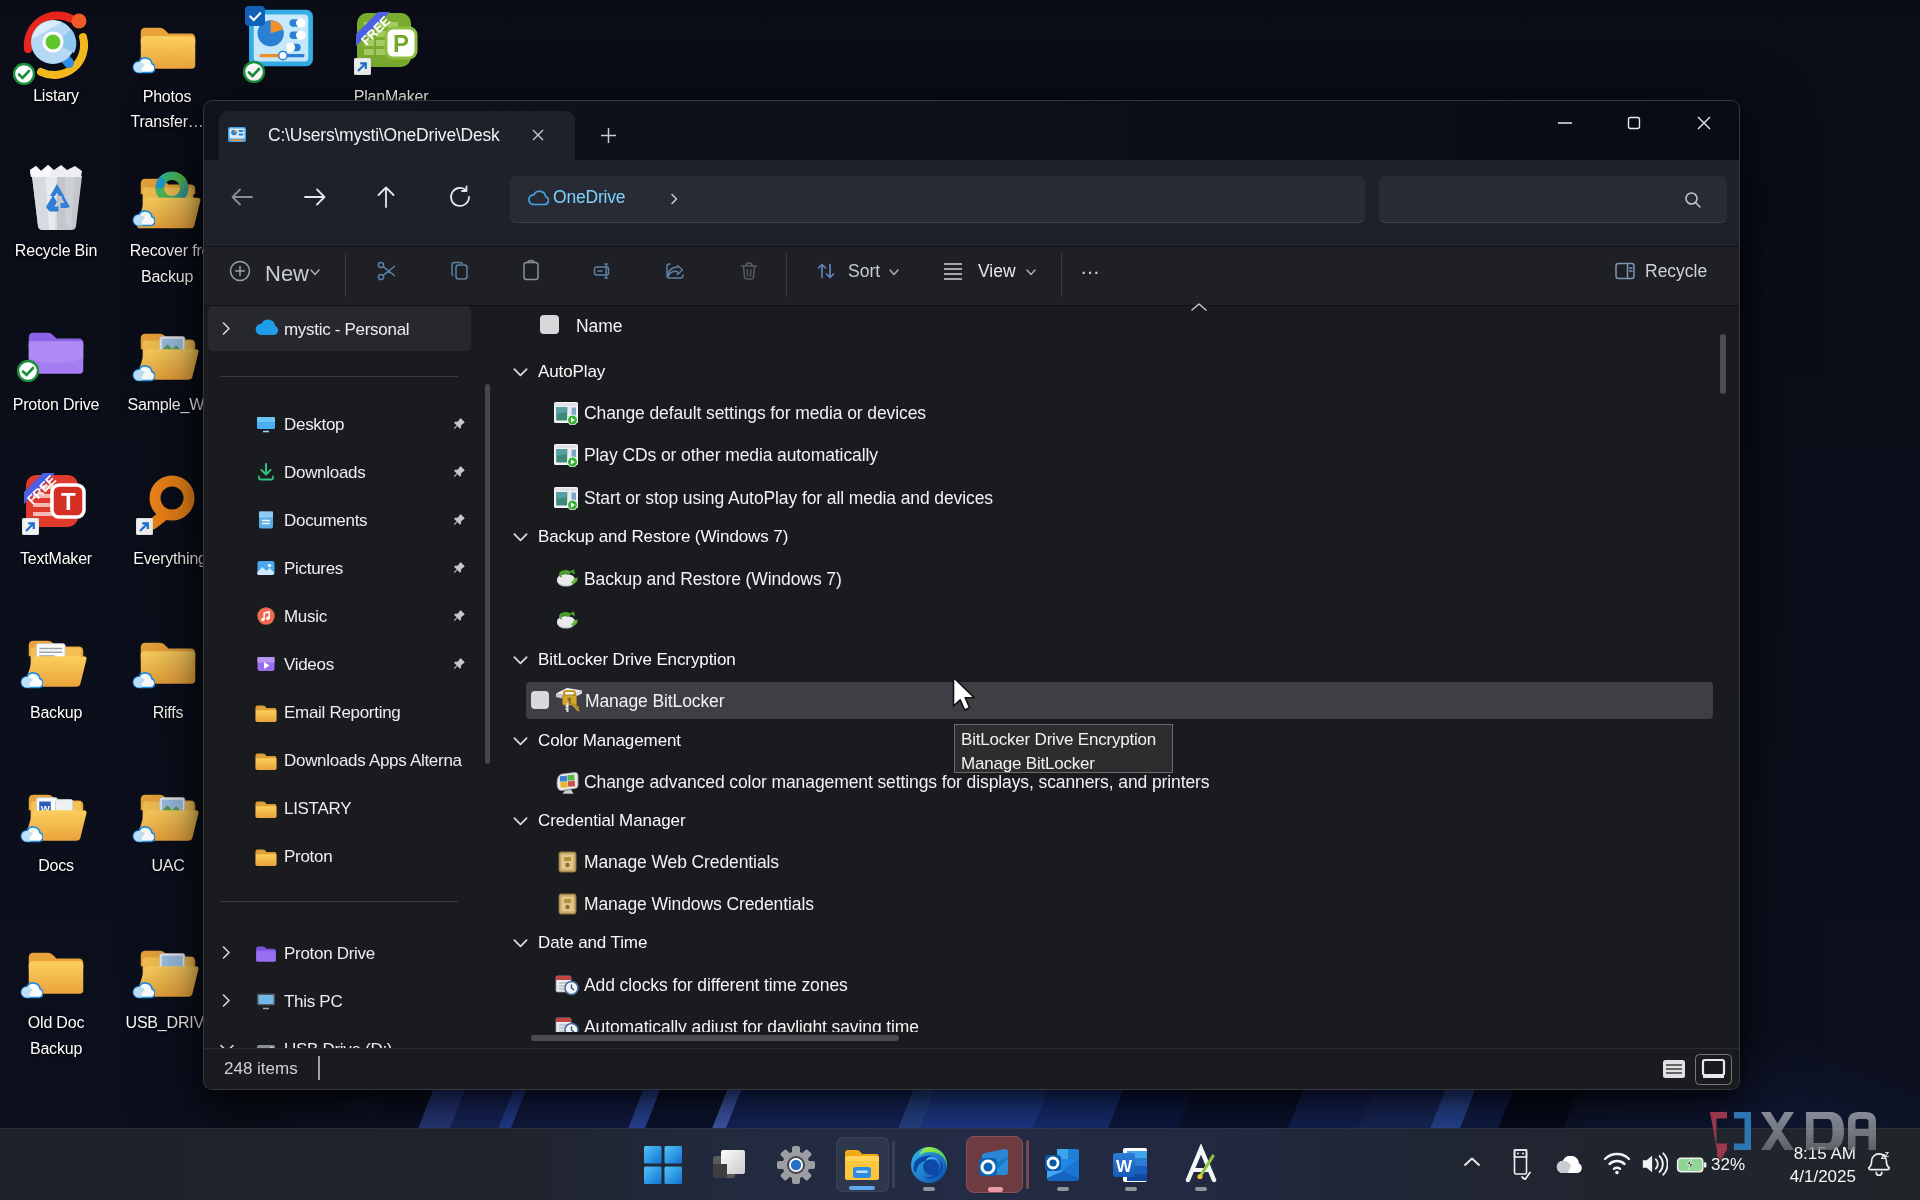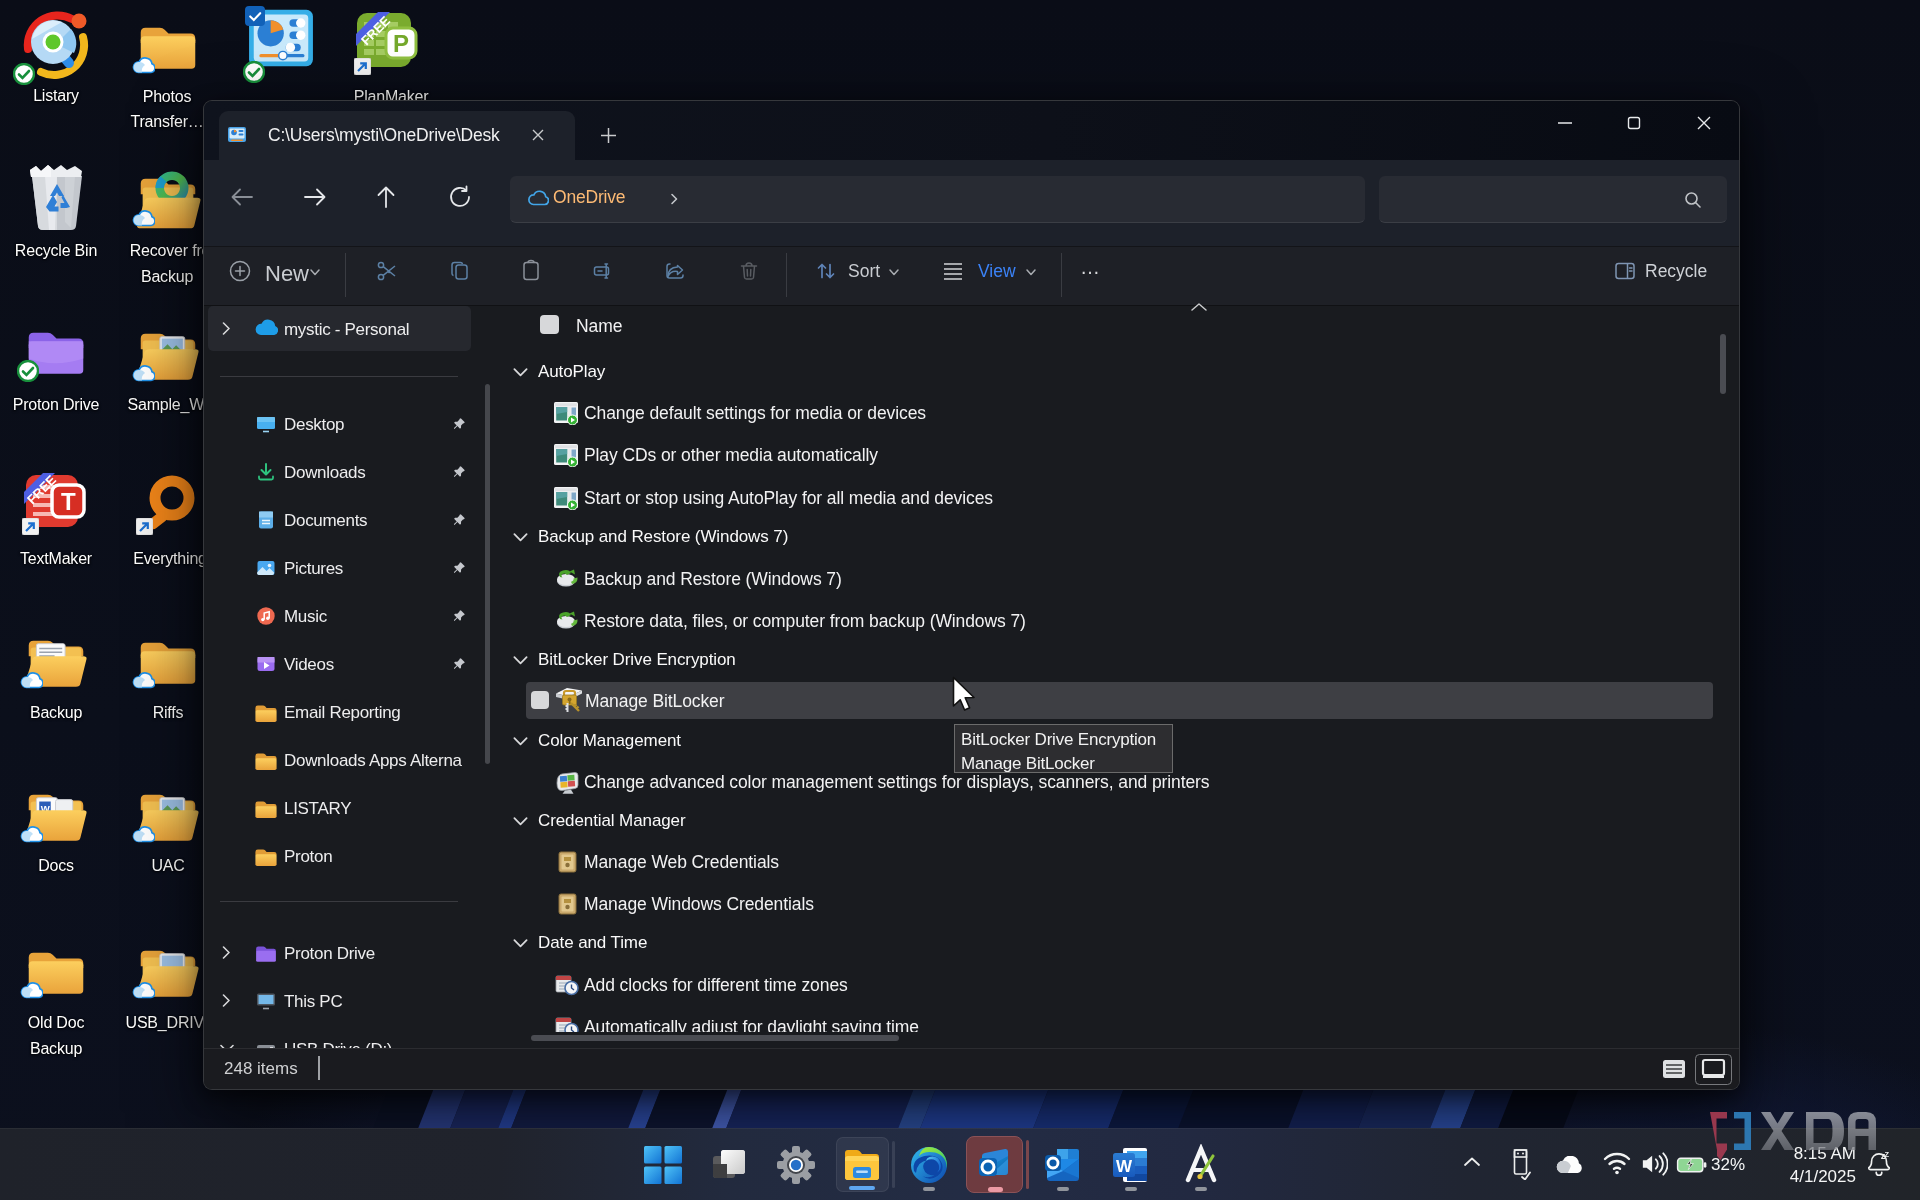--- a/index.html
+++ b/index.html
@@ -339,21 +339,21 @@
  <svg class="abs" style="left:168px;top:82px" width="28" height="28" viewBox="0 0 28 28">
       <path d="M14 24 V5 M6.5 12 L14 4.5 L21.5 12" stroke="#e4e6e9" stroke-width="1.8" fill="none" stroke-linecap="round" stroke-linejoin="round"></path>
     </svg>
  <svg class="abs" style="left:242px;top:82px" width="28" height="28" viewBox="0 0 28 28">
       <path d="M23 14 a9 9 0 1 1 -2.6-6.4 M20.5 3.5 V8 H16" stroke="#e4e6e9" stroke-width="1.8" fill="none" stroke-linecap="round" stroke-linejoin="round"></path>
     </svg>
  <div class="abs" style="left:306px;top:75px;width:855px;height:47px;background:#282b33;border-radius:6px;border-bottom:1px solid rgba(255,255,255,0.09)"></div>
  <svg class="abs" style="left:323px;top:88px" width="22" height="20" viewBox="0 0 22 20">
       <path d="M6.5 15.5 a4.8 4.8 0 0 1 .4-9.6 a6.2 6.2 0 0 1 11.8 1.8 a4 4 0 0 1 -0.9 7.8 z" fill="none" stroke="#42a5e8" stroke-width="1.7"></path>
     </svg>
- <div class="abs" style="left:349px;top:86px;color:#fdba74;font-size:17.5px;letter-spacing:-0.2px">OneDrive</div>
+ <div class="abs" style="left:349px;top:86px;color:#7dd3fc;font-size:17.5px;letter-spacing:-0.2px">OneDrive</div>
  <svg class="abs" style="left:463px;top:91px" width="14" height="14" viewBox="0 0 14 14">
       <path d="M5 2.5 L9.5 7 L5 11.5" stroke="#c3c6ca" stroke-width="1.6" fill="none" stroke-linecap="round" stroke-linejoin="round"></path>
     </svg>
  <div class="abs" style="left:1175px;top:75px;width:348px;height:47px;background:#282b33;border-radius:6px;border-bottom:1px solid rgba(255,255,255,0.09)"></div>
  <svg class="abs" style="left:1479px;top:89px" width="20" height="20" viewBox="0 0 20 20">
       <circle cx="8.5" cy="8.5" r="5.5" fill="none" stroke="#bfc2c6" stroke-width="1.6"></circle>
       <path d="M12.8 12.8 L17 17" stroke="#bfc2c6" stroke-width="1.6" stroke-linecap="round"></path>
     </svg>
 
  <div class="abs" style="left:0;top:145px;width:1537px;height:60px;background:#1e2026;border-top:1px solid rgba(0,0,0,0.35);border-bottom:1px solid rgba(0,0,0,0.45)"></div>
@@ -412,21 +412,21 @@
     </svg>
  <div class="abs" style="left:644px;top:160px;color:#c9ccd1;font-size:17.5px">Sort</div>
  <svg class="abs" style="left:684px;top:166px" width="12" height="10" viewBox="0 0 12 10">
       <path d="M2 3 L6 7.5 L10 3" stroke="#a9acb1" stroke-width="1.5" fill="none" stroke-linecap="round" stroke-linejoin="round"></path>
     </svg>
  <svg class="abs" style="left:737px;top:159px" width="24" height="22" viewBox="0 0 24 22">
       <g stroke="#d2d4d8" stroke-width="1.6">
         <path d="M3 4 h18 M3 9 h18 M3 14 h18 M3 19 h18"></path>
       </g>
     </svg>
- <div class="abs" style="left:774px;top:160px;color:#3b82f6;font-size:17.5px">View</div>
+ <div class="abs" style="left:774px;top:160px;color:#e5e5e5;font-size:17.5px">View</div>
  <svg class="abs" style="left:821px;top:166px" width="12" height="10" viewBox="0 0 12 10">
       <path d="M2 3 L6 7.5 L10 3" stroke="#a9acb1" stroke-width="1.5" fill="none" stroke-linecap="round" stroke-linejoin="round"></path>
     </svg>
  <div class="abs" style="left:857px;top:152px;width:1px;height:44px;background:#3a3c42"></div>
  <div class="abs" style="left:876px;top:155px;color:#d8d9db;font-size:20px;letter-spacing:1px">…</div>
  <svg class="abs" style="left:1410px;top:159px" width="22" height="22" viewBox="0 0 22 22">
       <g stroke="#7f95b3" stroke-width="1.5" fill="none">
         <rect x="2" y="3.5" width="18" height="15" rx="2.5"></rect>
         <path d="M13.5 3.5 V18.5"></path>
         <path d="M15.5 8 h2.5 M15.5 11 h2.5" stroke-linecap="round"></path>
@@ -572,21 +572,20 @@
   <div class="ghdr" style="left:334px;top:261px">AutoPlay</div>
   <div class="crow" style="left:380px;top:302px">Change default settings for media or devices</div>
   <div class="crow" style="left:380px;top:344px">Play CDs or other media automatically</div>
   <div class="crow" style="left:380px;top:387px">Start or stop using AutoPlay for all media and devices</div>
 
   <svg class="abs" style="left:309px;top:431px" width="15" height="10" viewBox="0 0 13 9">
         <use href="#chevD"></use>
       </svg>
   <div class="ghdr" style="left:334px;top:426px">Backup and Restore (Windows 7)</div>
   <div class="crow" style="left:380px;top:468px">Backup and Restore (Windows 7)</div>
-  <div class="crow" style="left:380px;top:510px">Restore data, files, or computer from backup (Windows 7)</div>
 
   <svg class="abs" style="left:309px;top:554px" width="15" height="10" viewBox="0 0 13 9">
         <use href="#chevD"></use>
       </svg>
   <div class="ghdr" style="left:334px;top:549px">BitLocker Drive Encryption</div>
   <div class="abs" style="left:322px;top:581px;width:1187px;height:37px;background:#3e3f44;border-radius:4px"></div>
   <div class="abs" style="left:327px;top:590px;width:18px;height:18px;background:#d7d8da;border-radius:4px"></div>
   <div class="crow" style="left:381px;top:590px">Manage BitLocker</div>
 
   <svg class="abs" style="left:309px;top:635px" width="15" height="10" viewBox="0 0 13 9">

